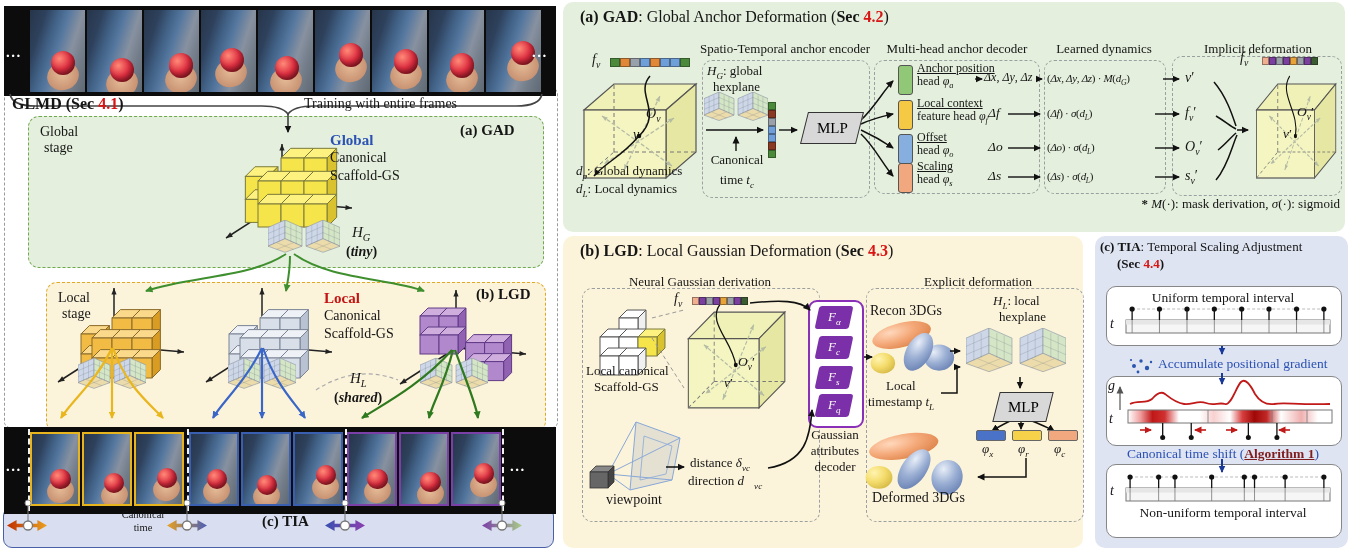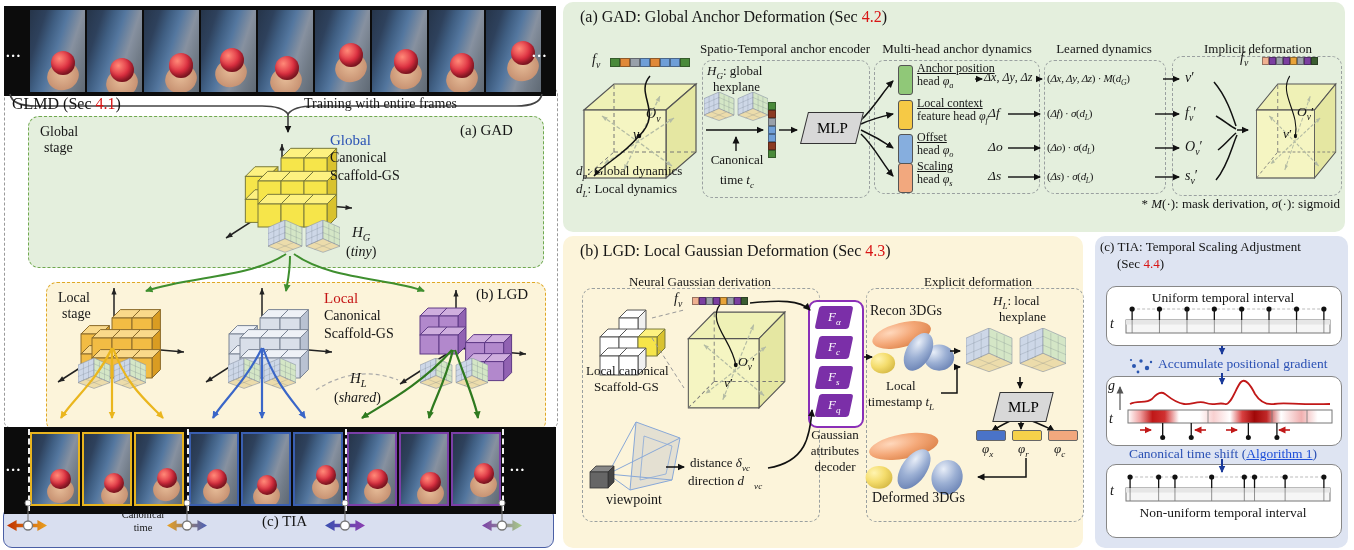--- a/index.html
+++ b/index.html
@@ -1,23 +1,23 @@
 <!DOCTYPE html>
 <html><head>
 <meta charset="utf-8">
 <style>
   body{margin:0;background:#fff}
   #root{position:relative;width:1354px;height:550px;background:#fff;font-family:"Liberation Serif",serif;overflow:hidden}
   .lb{position:absolute;white-space:nowrap;line-height:1.12;color:#151515;z-index:6;font-size:13px;font-family:"Liberation Serif",serif}
   .ctr{text-align:center}.rt{text-align:right}
-  .b{font-weight:400}.u{text-decoration:underline}
+  .b{font-weight:700}.u{text-decoration:underline}
   .f10{font-size:10.5px}.f11{font-size:11px}.f12{font-size:12px}.f13{font-size:13px}
   .f135{font-size:13.5px}.f14{font-size:14px}.f15{font-size:15px}.f16{font-size:16px}
   .wh{color:#fff;font-weight:700;letter-spacing:1.5px}
-  .blue{color:#2a52b4}.red{color:#d81414}.red2{color:#c41414}.navy{color:#2a50b4}.navy2{color:#1d4ed8}
+  .blue{color:#2a52b4}.red{color:#d81414}.red2{color:#c41414}.navy{color:#2a50b4}.navy2{color:#7f1d1d}
   .tight{letter-spacing:-0.3px}
   .panel{position:absolute;border-radius:10px;z-index:1}
   .stage{position:absolute;z-index:2;border-radius:11px}
   .dash{position:absolute;border:1.3px dashed #9aa0a0;border-radius:10px;z-index:2}
   .wbox{position:absolute;background:#fff;border:1.4px solid #878787;border-radius:10px;z-index:2}
   .strip{position:absolute;background:#0c0c0c;z-index:2}
   .vframe{position:absolute;overflow:hidden;z-index:3;background:linear-gradient(108deg,#26354a,#2e415c 20%,#3f5e82 34%,#54779f 48%,#8791a0 66%,#727c88 82%,#5f6974);box-sizing:border-box}
   .hand{position:absolute;width:58%;height:34%;border-radius:50%;background:radial-gradient(ellipse at 50% 40%,#e6bc98,#c99474 70%,#a9785a);transform:rotate(-18deg)}
   .apple{position:absolute;width:44%;aspect-ratio:1;border-radius:50%;background:radial-gradient(circle at 35% 32%,#ff8a78,#dd2e40 48%,#991624 88%);box-shadow:inset -2px -3px 5px rgba(0,0,0,.35)}
   .cell{position:absolute;box-sizing:border-box;border:1px solid rgba(20,20,20,.4);z-index:6}
@@ -550,21 +550,21 @@
       <div class="cell" style="left: 768px; top: 102px; width: 8px; height: 8px; background: rgb(74, 138, 58);"></div>
       <div class="cell" style="left: 768px; top: 110px; width: 8px; height: 8px; background: rgb(138, 58, 34);"></div>
       <div class="cell" style="left: 768px; top: 118px; width: 8px; height: 8px; background: rgb(152, 160, 170);"></div>
       <div class="cell" style="left: 768px; top: 126px; width: 8px; height: 8px; background: rgb(111, 159, 216);"></div>
       <div class="cell" style="left: 768px; top: 134px; width: 8px; height: 8px; background: rgb(111, 159, 216);"></div>
       <div class="cell" style="left: 768px; top: 142px; width: 8px; height: 8px; background: rgb(138, 58, 34);"></div>
       <div class="cell" style="left: 768px; top: 150px; width: 8px; height: 8px; background: rgb(74, 138, 58);"></div>
       <div class="mlp" style="left: 804px; top: 112px; width: 54px; height: 30px;">
         <span>MLP</span>
       </div>
-      <div class="lb f13 ctr" style="left: 876px; top: 42px; width: 162px;">Multi-head anchor dynamics</div>
+      <div class="lb f13 ctr" style="left: 876px; top: 42px; width: 162px;">Multi-head anchor decoder</div>
       <div class="pill" style="left: 898px; top: 65px; background: rgb(144, 200, 120);"></div>
       <div class="lb f12 u" style="left: 917px; top: 62px;">Anchor position</div>
       <div class="lb f12" style="left: 917px; top: 75px;">head <i>φ</i><sub><i>a</i></sub></div>
       <div class="lb f12" style="left: 984px; top: 71px;"><i>Δx</i>, <i>Δy</i>, <i>Δz</i></div>
       <div class="pill" style="left: 898px; top: 100px; background: rgb(246, 201, 69);"></div>
       <div class="lb f12 u" style="left: 917px; top: 97px;">Local context</div>
       <div class="lb f12" style="left: 917px; top: 110px;">feature head <i>φ</i><sub><i>f</i></sub></div>
       <div class="lb f135" style="left: 988px; top: 105px;"><i>Δf</i></div>
       <div class="pill" style="left: 898px; top: 134px; background: rgb(134, 174, 222);"></div>
       <div class="lb f12 u" style="left: 917px; top: 131px;">Offset</div>

